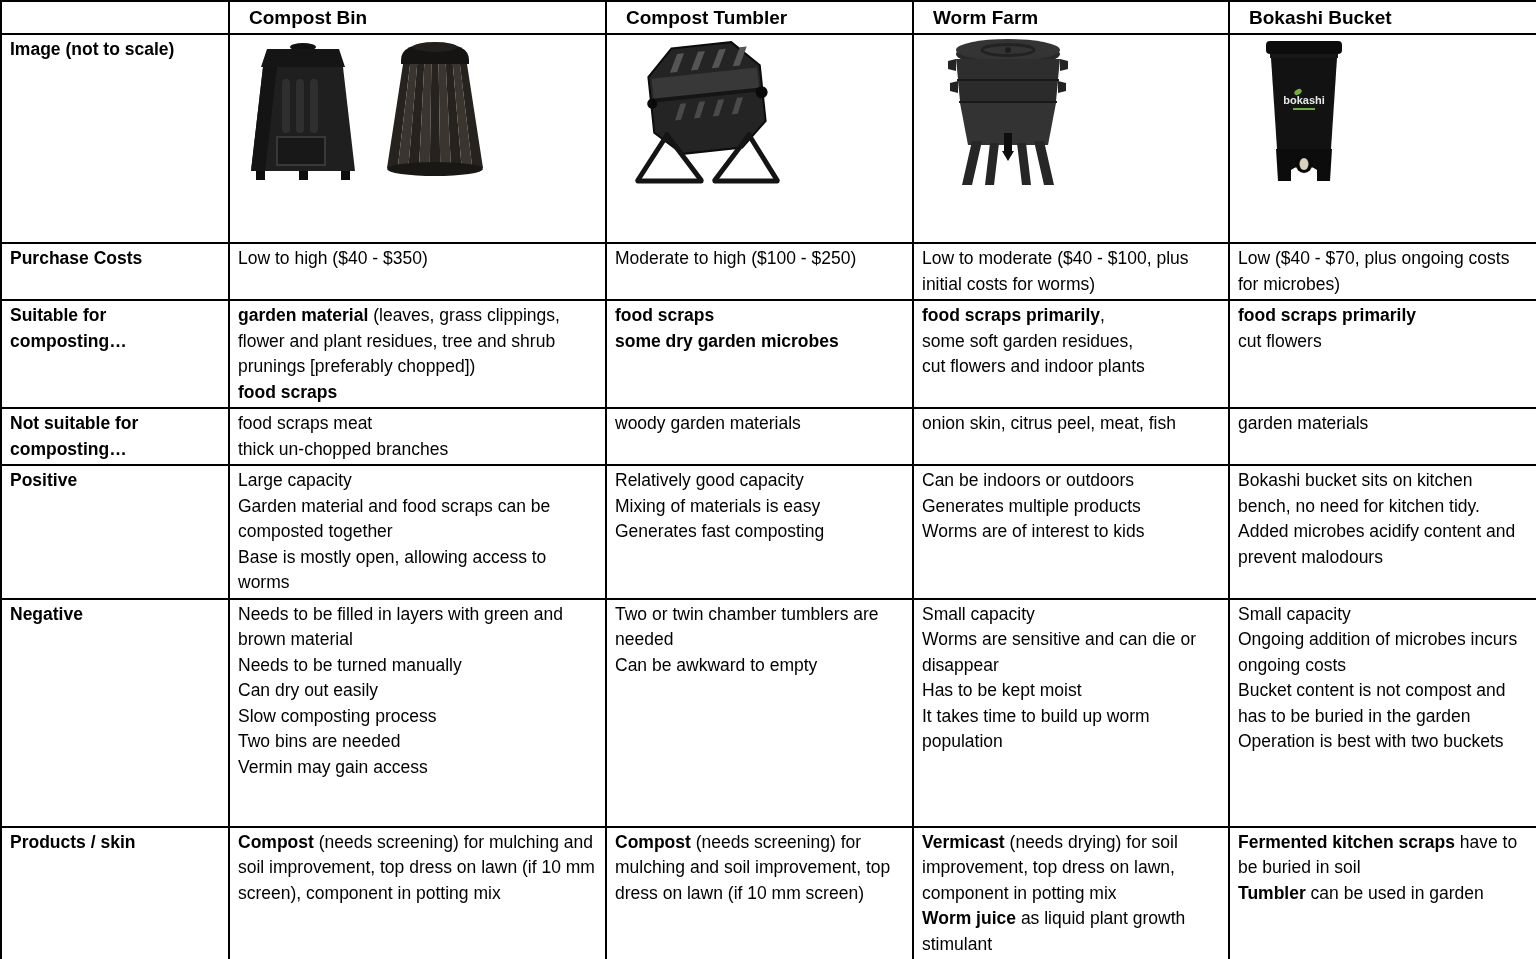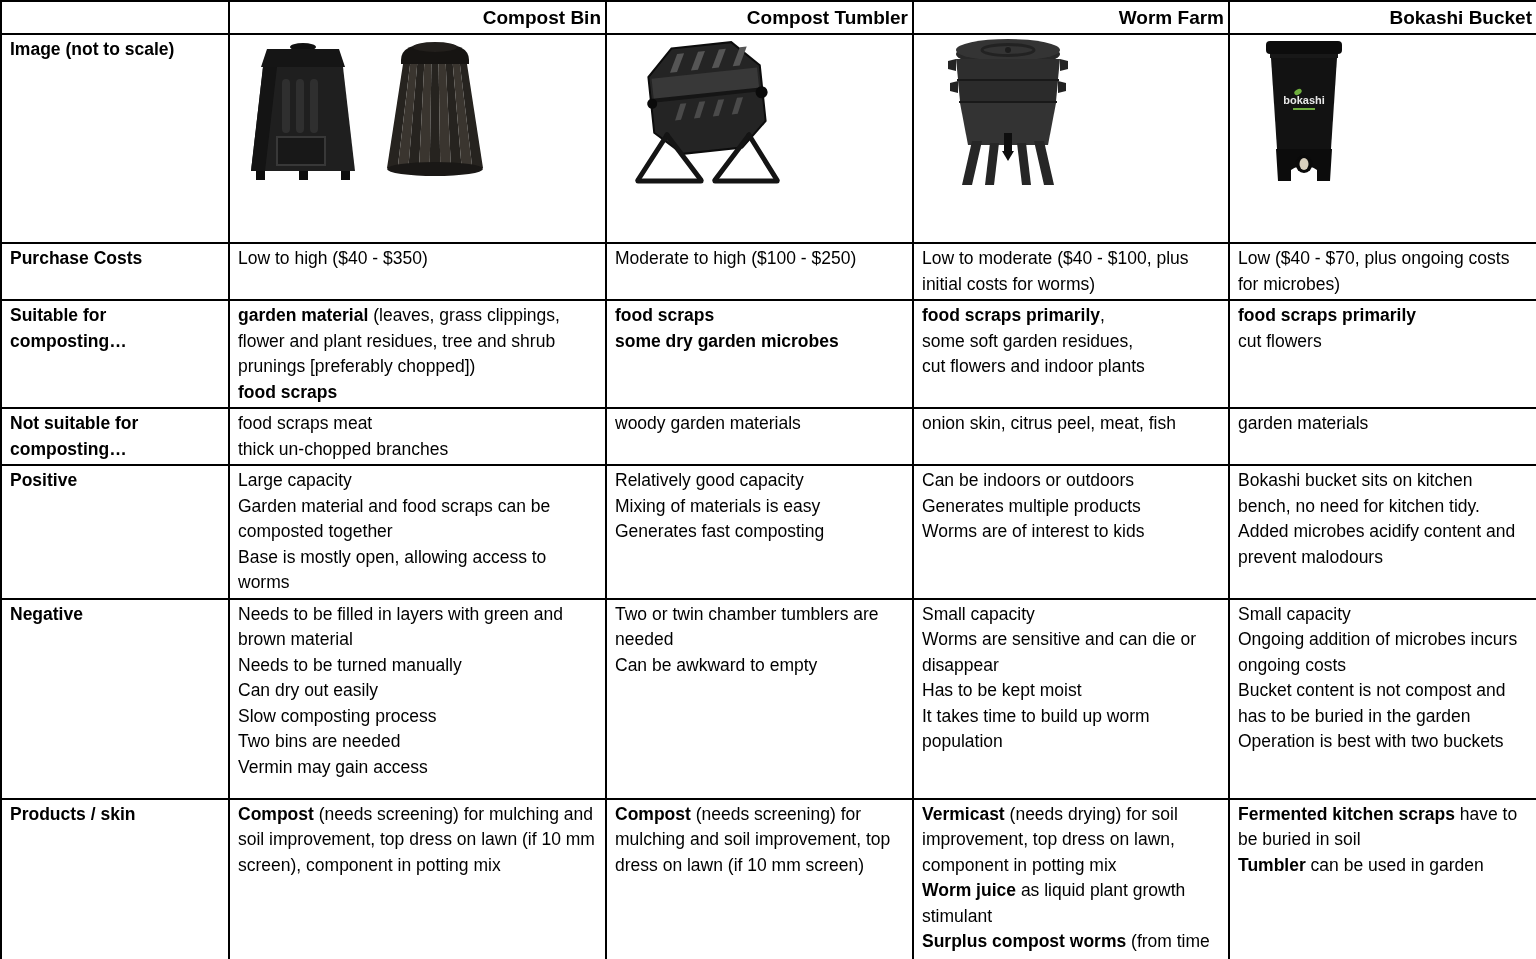--- a/index.html
+++ b/index.html
@@ -11,22 +11,22 @@
   table.cmp{
     border-collapse:collapse;table-layout:fixed;
     width:1536px;height:959px;background:#fff;
   }
   table.cmp th,table.cmp td{
     border:2px solid #000;vertical-align:top;text-align:left;
     padding:2px 9px 2px 8px;overflow:hidden;
     font-size:17.5px;line-height:25.5px;font-weight:400;
   }
   table.cmp th.colhead{
-    font-weight:700;font-size:19px;text-align:right;vertical-align:middle;
-    padding:2px 4px;
+    font-weight:700;font-size:19px;text-align:left;vertical-align:middle;
+    padding:2px 19px;
   }
   table.cmp th.rowlabel{
     font-weight:700;font-size:17.5px;line-height:25.5px;
   }
   td.imgcell{
     text-align:center;vertical-align:middle;padding:2px;
   }
   td.imgcell svg{display:inline-block;vertical-align:middle;margin:0 6px;}
   .line{margin:0;padding:0;}
   .b{font-weight:700;margin-top:44px;}
@@ -210,21 +210,21 @@
           </td>
           <td>
             <div class="line"><span>Can be indoors or outdoors</span></div>
             <div class="line"><span>Generates multiple products</span></div>
             <div class="line"><span>Worms are of interest to kids</span></div>
           </td>
           <td>
             <div class="line"><span>Bokashi bucket sits on kitchen bench, no need for kitchen tidy. Added microbes acidify content and prevent malodours</span></div>
           </td>
         </tr>
-        <tr style="height: 200px;">
+        <tr style="height: 228px;">
           <th class="rowlabel">Negative</th>
           <td>
             <div class="line"><span>Needs to be filled in layers with green and brown material</span></div>
             <div class="line"><span>Needs to be turned manually</span></div>
             <div class="line"><span>Can dry out easily</span></div>
             <div class="line"><span>Slow composting process</span></div>
             <div class="line"><span>Two bins are needed</span></div>
             <div class="line"><span>Vermin may gain access</span></div>
           </td>
           <td>

